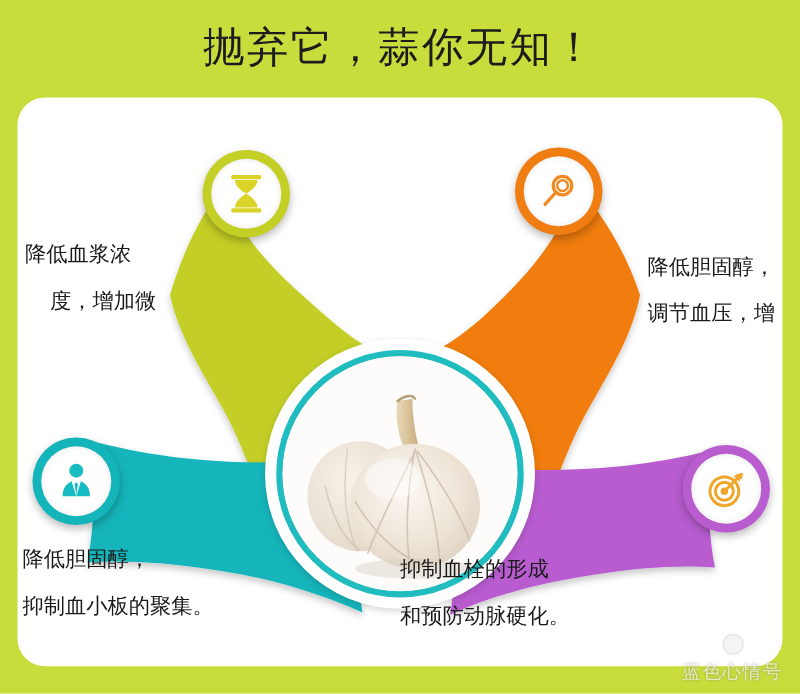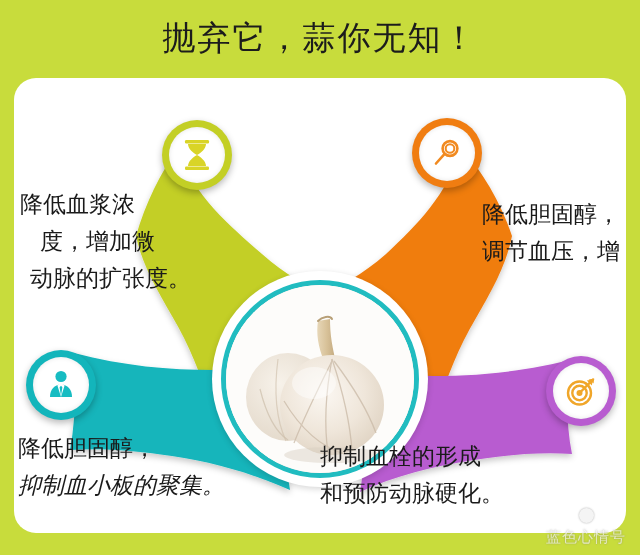--- a/index.html
+++ b/index.html
@@ -107,33 +107,33 @@
   }
   #node-tl { left: 148px; top: 42px;  background: #c3cf25; }
   #node-tr { left: 398px; top: 40px;  background: #f07d11; }
   #node-bl { left: 12px;  top: 272px; background: #13b5bb; }
   #node-br { left: 532px; top: 278px; background: #b85cd0; }
 
   
   .note {
     position: absolute;
     color: #1a1a1a;
-    font-size: 23px;
+    font-size: 17px;
     line-height: 37px;
     white-space: nowrap;
     font-family: "DejaVu Sans", "Liberation Sans", sans-serif;
   }
   #note-tl { left: 6px;   top: 108px; text-align: left; }
   #note-tr { left: 298px; top: 118px; text-align: right; width: 308px; }
   #note-bl { left: 4px;   top: 352px; text-align: left; }
   #note-br { left: 296px; top: 360px; text-align: left; width: 310px; }
   .note div { display: block; }
   #note-tl div:nth-child(2) { padding-left: 20px; }
   #note-tl div:nth-child(3) { padding-left: 10px; }
-  #note-bl div:nth-child(2) { padding-left: 0px; font-style: italic; }
+  #note-bl div:nth-child(2) { padding-left: 0px; }
   #note-br div:nth-child(1) { padding-left: 10px; }
   #note-br div:nth-child(2) { padding-left: 10px; }
 
   
   #watermark {
     position: absolute;
     right: 14px;
     bottom: 8px;
     display: flex;
     align-items: center;
@@ -303,21 +303,20 @@
           <line x1="15.5" y1="19" x2="29" y2="5.6" stroke="#f0a62a" stroke-width="2.4" stroke-linecap="round"></line>
           <path d="M29 5.6 L22.8 6.6 L27.8 11.4 Z" fill="#f0a62a"></path>
           <path d="M30.2 4.4 L29.6 9.6 L24.6 5.4 Z" fill="#f0a62a"></path>
         </svg>
       </div>
     </div>
 
     <div class="note" id="note-tl">
       <div>降低血浆浓</div>
       <div>度，增加微</div>
-      <div>动脉的扩张度。</div>
     </div>
 
     <div class="note" id="note-tr">
       <div>降低胆固醇，</div>
       <div>调节血压，增</div>
     </div>
 
     <div class="note" id="note-bl">
       <div>降低胆固醇，</div>
       <div>抑制血小板的聚集。</div>

